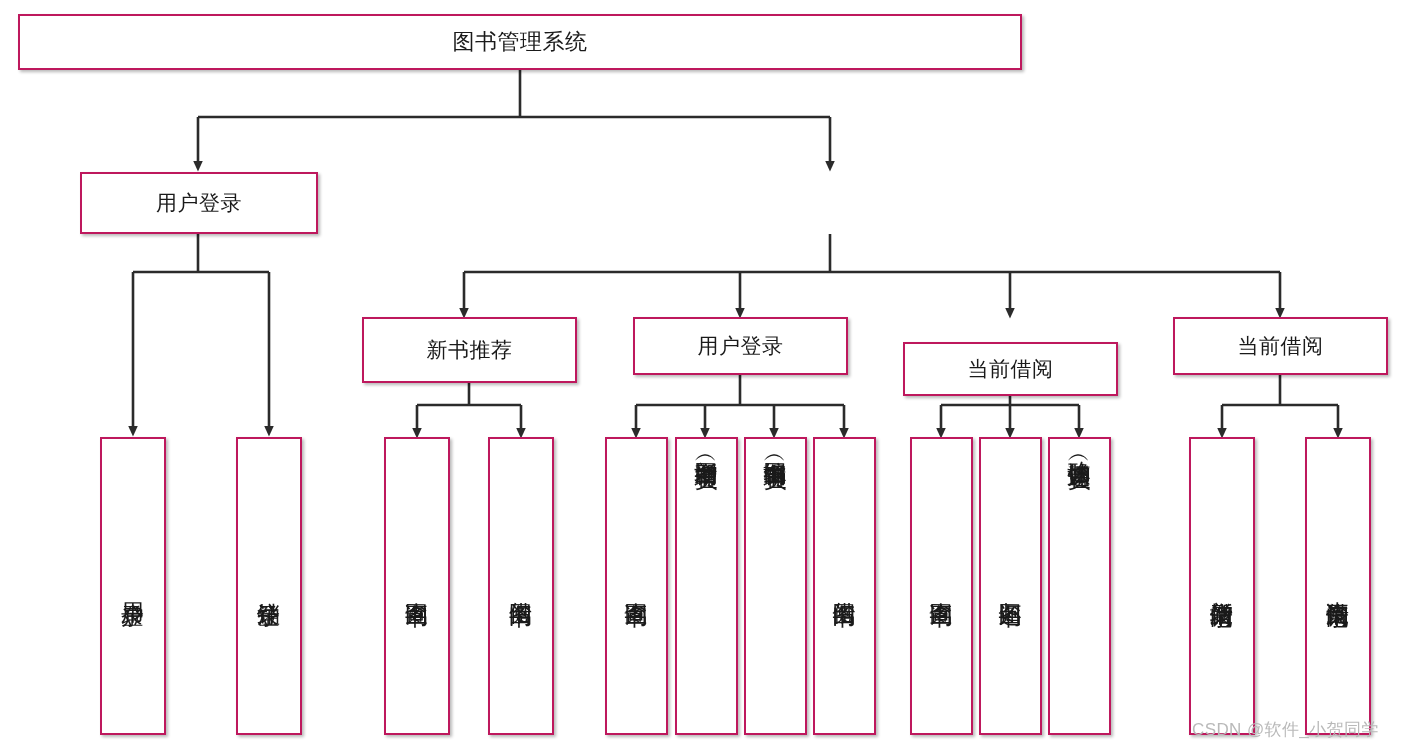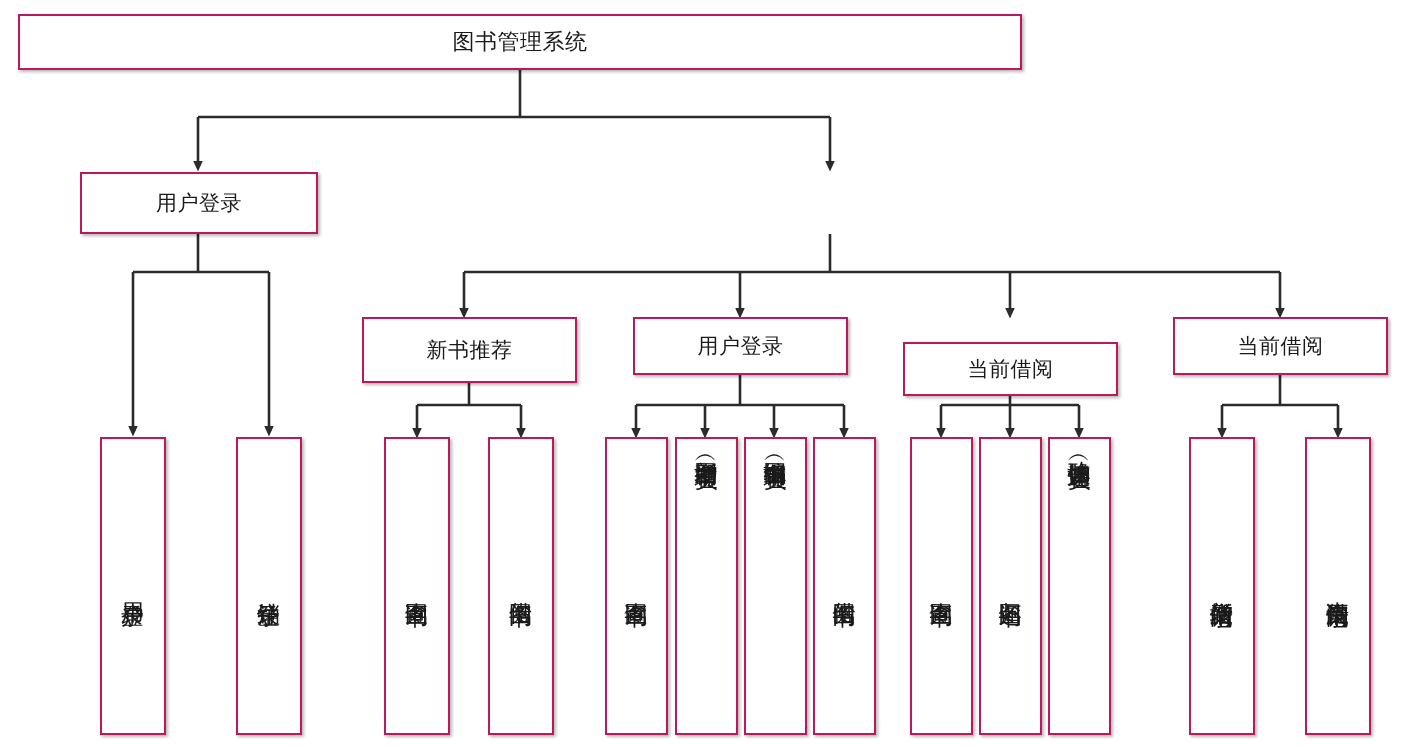--- a/index.html
+++ b/index.html
@@ -184,14 +184,15 @@
     <span class="label-v">确认归还（管理员）</span>
   </div>
 
   <div class="node leaf centered" style="left:1189px; top:437px; width:66px; height:298px;">
     <span class="label-v">新增借阅记录</span>
   </div>
   <div class="node leaf centered" style="left:1305px; top:437px; width:66px; height:298px;">
     <span class="label-v">查询借阅记录</span>
   </div>
 
+  <div class="watermark" style="left:1192px; top:718px;">CSDN @软件_小贺同学</div>
 
 </div>
 
 </body></html>

